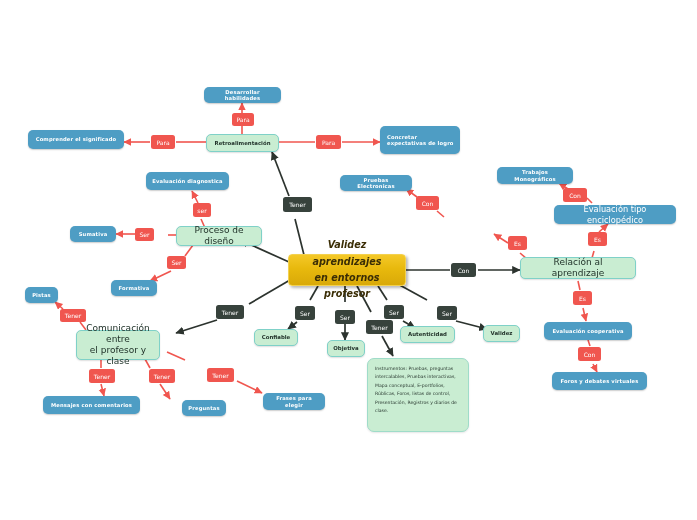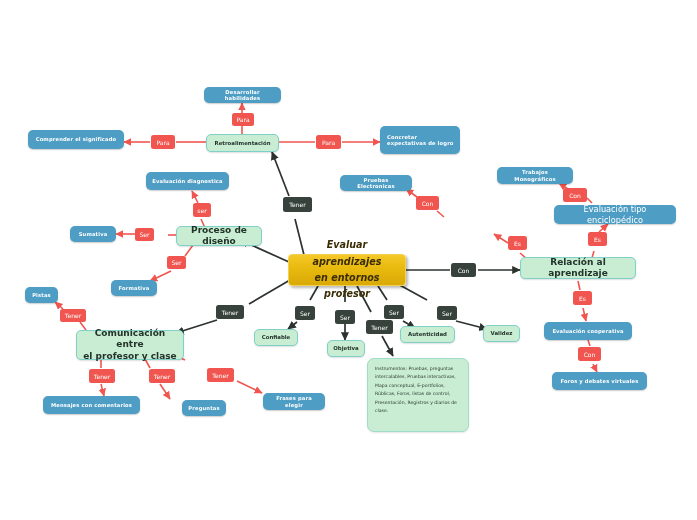--- a/index.html
+++ b/index.html
@@ -57,21 +57,21 @@
     border: 1px solid #7fd1c8;
     color: #24342c;
     font-weight: bold;
     font-size: 5.4px;
     box-shadow: 0 1px 1.5px rgba(0,0,0,0.13);
   }
   .n-green-lg {
     background: #c9edd2;
     border: 1px solid #7fd1c8;
     color: #21332a;
-    font-weight: bold;
+    font-weight: normal;
     font-size: 9px;
     box-shadow: 0 1px 1.5px rgba(0,0,0,0.13);
   }
   
   .n-note {
     background: #c9edd2;
     border: 1px solid #9fdcc9;
     border-radius: 7px;
     color: #2a3a31;
     font-size: 4.6px;
@@ -196,21 +196,21 @@
     <path d="M568,189 L559,183" stroke="#f0564f" stroke-width="1.6" fill="none" marker-end="url(#ar-red)"></path>
 
     <path d="M578,281 L580,290" stroke="#f0564f" stroke-width="1.6" fill="none"></path>
     <path d="M583,308 L586,321" stroke="#f0564f" stroke-width="1.6" fill="none" marker-end="url(#ar-red)"></path>
 
     <path d="M588,340 L590,346" stroke="#f0564f" stroke-width="1.6" fill="none"></path>
     <path d="M593,364 L597,372" stroke="#f0564f" stroke-width="1.6" fill="none" marker-end="url(#ar-red)"></path>
   </svg>
 
   <div class="node n-center" style="left:288px; top:254px; width:118px; height:32px; flex-direction:column;">
-    <span>Evaluar aprendizajes</span>
+    <span>Validez aprendizajes</span>
     <span>en entornos profesor</span>
   </div>
 
   <div class="node n-blue" style="left:204px; top:87px; width:77px; height:16px;">Desarrollar habilidades</div>
 
   <div class="node n-blue" style="left:28px; top:130px; width:96px; height:19px;">Comprender el significado</div>
 
   <div class="node n-green" style="left:206px; top:134px; width:73px; height:18px;">Retroalimentación</div>
 
   <div class="node n-blue" style="left:380px; top:126px; width:80px; height:28px; justify-content:flex-start; text-align:left; padding-left:7px;">Concretar expectativas de logro</div>
@@ -218,21 +218,21 @@
   <div class="node n-blue" style="left:146px; top:172px; width:83px; height:18px;">Evaluación diagnostica</div>
 
   <div class="node n-blue" style="left:70px; top:226px; width:46px; height:16px;">Sumativa</div>
 
   <div class="node n-green-lg" style="left:176px; top:226px; width:86px; height:20px;">Proceso de diseño</div>
 
   <div class="node n-blue" style="left:111px; top:280px; width:46px; height:16px;">Formativa</div>
 
   <div class="node n-blue" style="left:25px; top:287px; width:33px; height:16px;">Pistas</div>
 
-  <div class="node n-green-lg" style="left:76px; top:330px; width:108px; height:30px; flex-direction:column;">
+  <div class="node n-green-lg" style="left:76px; top:330px; width:84px; height:30px; flex-direction:column;">
     <span>Comunicación entre</span>
     <span>el profesor y clase</span>
   </div>
 
   <div class="node n-blue" style="left:43px; top:396px; width:97px; height:18px;">Mensajes con comentarios</div>
 
   <div class="node n-blue" style="left:182px; top:400px; width:44px; height:16px;">Preguntas</div>
 
   <div class="node n-blue" style="left:263px; top:393px; width:62px; height:17px;">Frases para elegir</div>
 

